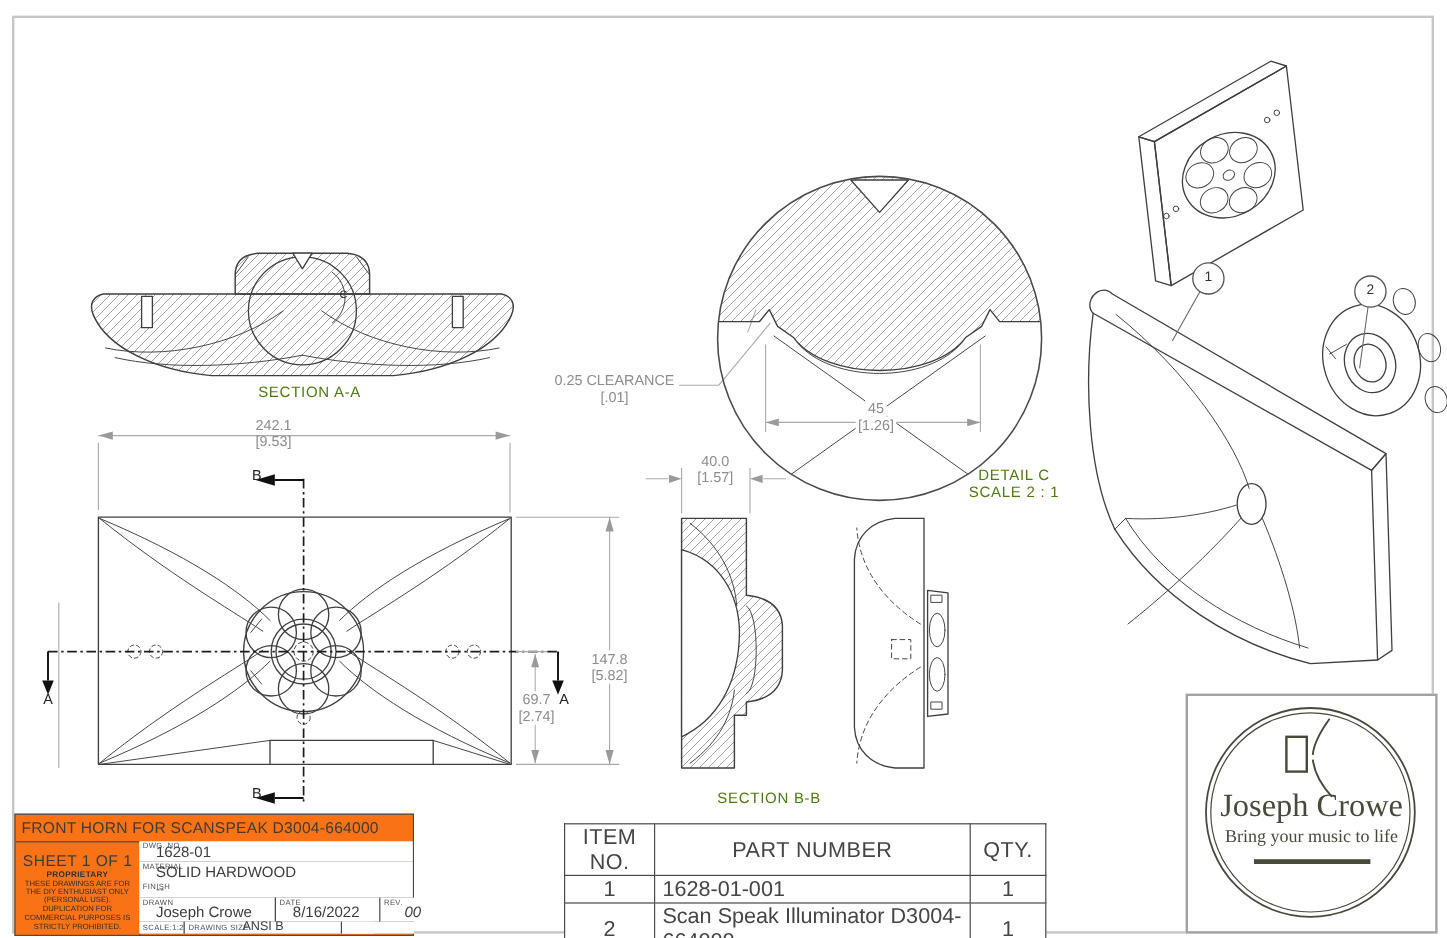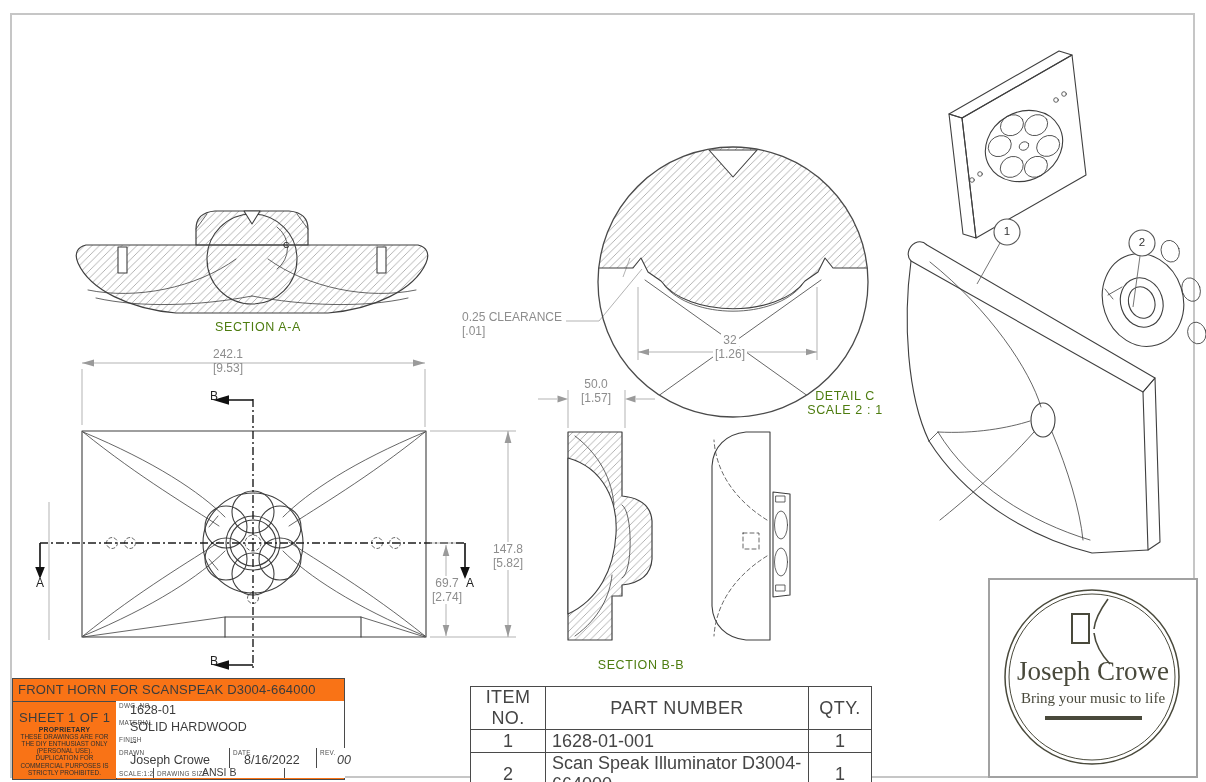--- a/index.html
+++ b/index.html
@@ -21,21 +21,21 @@
   .secline{stroke:#1c1c1c;stroke-width:1.4;fill:none;stroke-dasharray:8 3 2 3;}
   .seccorner{stroke:#111;stroke-width:1.6;fill:none;}
   .secarrow{fill:#111;stroke:none;}
   .balloonc{stroke:#555;fill:#fff;stroke-width:1.1;}
 
   .lbl{position:absolute;color:#4d7c0f;font-size:12.5px;letter-spacing:.6px;text-align:center;white-space:nowrap;}
   .lbl.two{line-height:14px;}
   .dim{position:absolute;display:flex;flex-direction:column;align-items:center;color:#8d8d8d;
        font-size:12px;line-height:14px;text-align:center;white-space:nowrap;}
   .dim.bg span{background:#fff;padding:0 2px;}
-  .dim.left{align-items:flex-start;text-align:left;}
+  .dim.left{align-items:center;text-align:left;}
   .ab{position:absolute;color:#222;font-size:12px;width:16px;text-align:center;}
   .balloon{position:absolute;width:26px;text-align:center;font-size:11.5px;color:#333;}
   .marker-c{position:absolute;font-size:9px;color:#222;}
 
   
   .bom{position:absolute;left:470px;top:686px;border-collapse:collapse;color:#454545;font-size:18px;background:#fff;}
   .bom th,.bom td{border:1.6px solid #4a4a4a;padding:0 6px;height:22px;font-weight:normal;}
   .bom th{height:23px;text-align:center;letter-spacing:.4px;}
   .c-item{width:62px;text-align:center;}
   .c-part{width:250px;text-align:left;}
@@ -245,25 +245,25 @@
 </div>
 <div class="dim bg" style="left:478px;top:542px;width:60px;">
   <span>147.8</span>
   <span>[5.82]</span>
 </div>
 <div class="dim bg" style="left:417px;top:576px;width:60px;">
   <span>69.7</span>
   <span>[2.74]</span>
 </div>
 <div class="dim" style="left:556px;top:377px;width:80px;">
-  <span>50.0</span>
+  <span>40.0</span>
   <span>[1.57]</span>
 </div>
 <div class="dim bg" style="left:690px;top:333px;width:80px;">
-  <span>32</span>
+  <span>45</span>
   <span>[1.26]</span>
 </div>
 <div class="dim left" style="left:462px;top:310px;">
   <span>0.25 CLEARANCE</span>
   <span>[.01]</span>
 </div>
 
 <span class="ab" style="left:32px;top:576px;">A</span>
 <span class="ab" style="left:462px;top:576px;">A</span>
 <span class="ab" style="left:206px;top:389px;">B</span>

